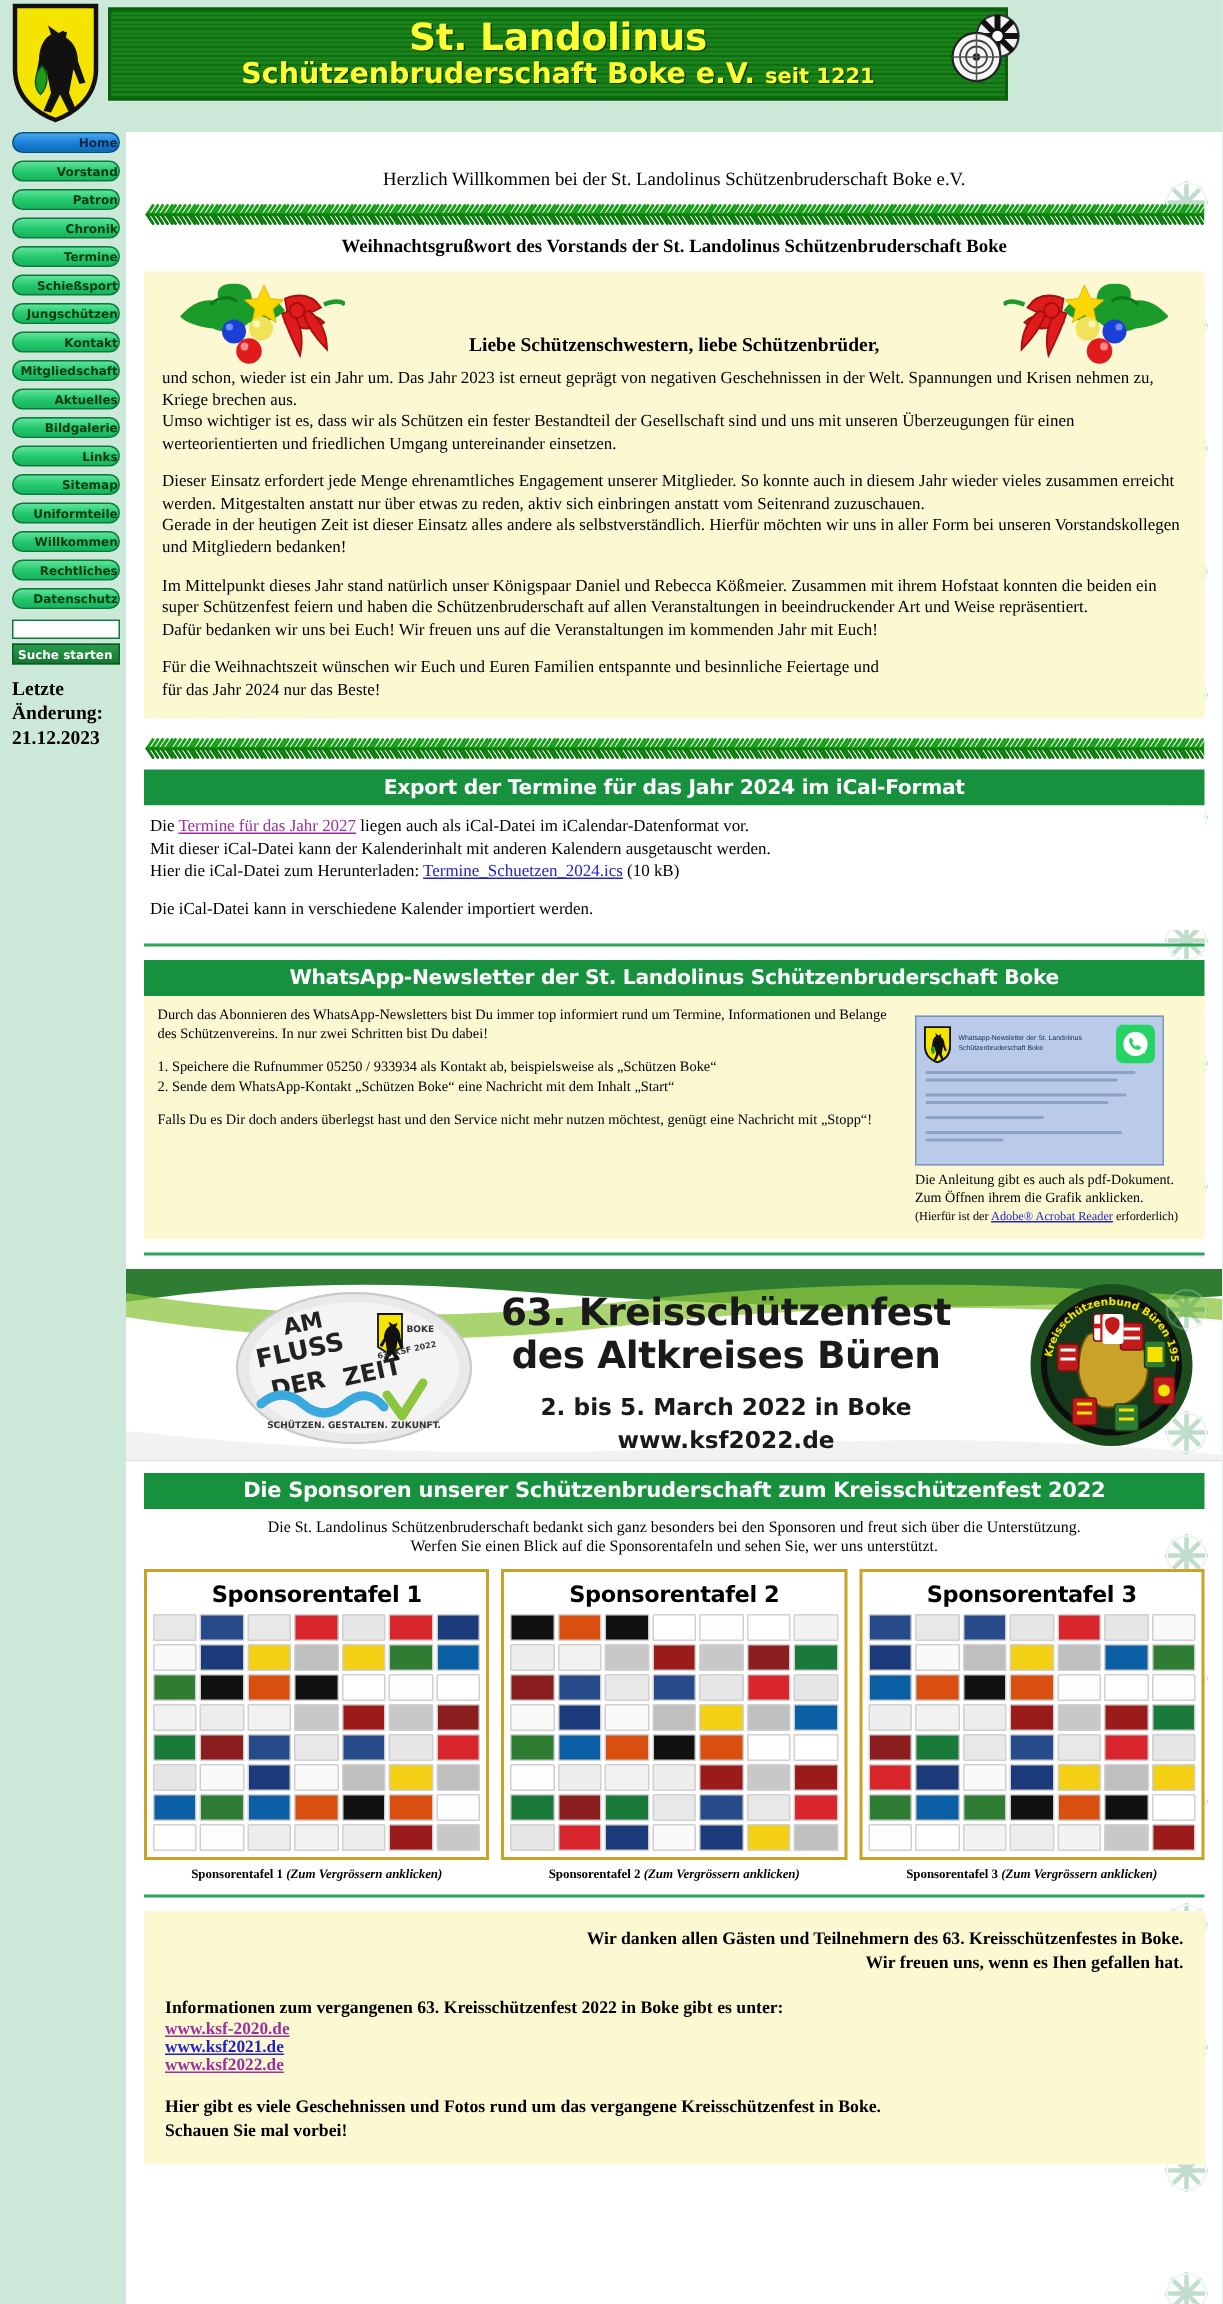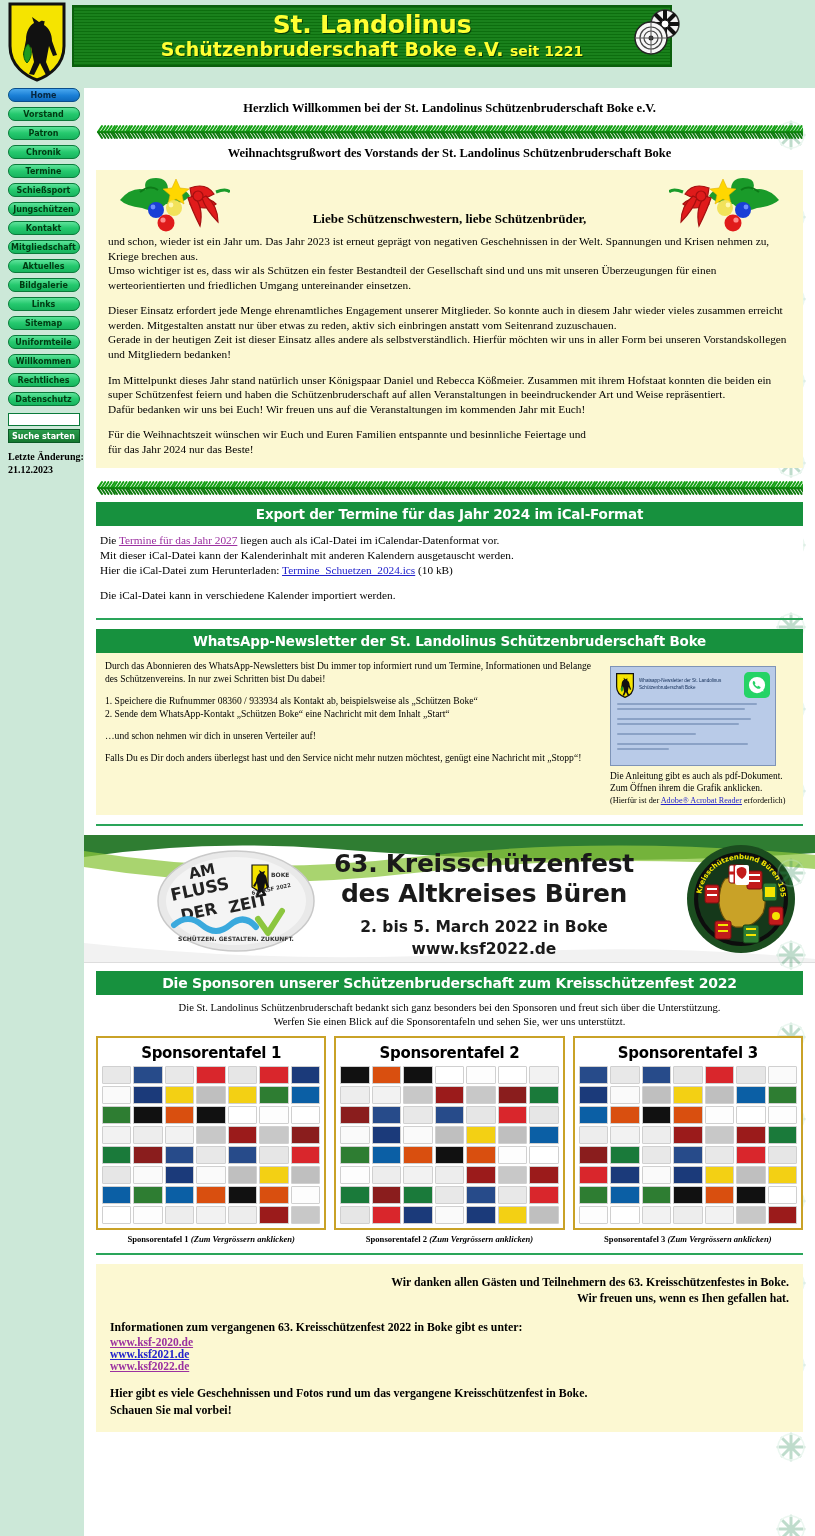--- a/index.html
+++ b/index.html
@@ -104,21 +104,21 @@
     opacity: 0.30;
   }
 
   
   .navbtn {
     display: block;
     width: 72px;
     margin: 0 auto 5px auto;
     height: 14px;
     line-height: 13px;
-    text-align: center;
+    text-align: right;
     font-family: "DejaVu Sans", sans-serif;
     font-weight: bold;
     font-size: 8px;
     color: #003a12;
     background: #2fd07a;
     background-image: linear-gradient(to bottom, #5fe39b 0%, #25c96e 50%, #17b45e 100%);
     border: 1px solid #0a7a3a;
     border-radius: 7px;
     text-decoration: none;
     cursor: pointer;
@@ -151,34 +151,34 @@
     font-weight: bold;
     font-size: 8px;
     color: #ffffff;
     background: #1a8a3e;
     background-image: linear-gradient(to bottom, #2a9c4c 0%, #14772f 100%);
     border: 1px solid #0a5a26;
     cursor: pointer;
   }
   .lastmod {
     font-family: "Liberation Serif", serif;
-    font-size: 10px;
+    font-size: 13px;
     font-weight: bold;
     color: #000;
     line-height: 1.25;
     padding-left: 5px;
   }
 
   
   .inner { position: relative; z-index: 2; padding: 0 12px 0 12px; }
   .welcome {
     text-align: center;
     font-size: 12.5px;
-    font-weight: bold;
-    padding-top: 13px;
+    font-weight: normal;
+    padding-top: 24px;
     color: #000;
   }
   .garland {
     height: 16px;
     margin: 8px 0 6px 0;
     overflow: hidden;
   }
   .subhead {
     text-align: center;
     font-size: 12.5px;
@@ -1750,23 +1750,22 @@
         </p>
         <p class="ptext">Die iCal-Datei kann in verschiedene Kalender importiert werden.</p>
       </div>
 
       <hr class="hr-green">
 
       <div class="sec-banner">WhatsApp-Newsletter der St. Landolinus Schützenbruderschaft Boke</div>
       <div class="wa-block">
         <div class="wa-text">
           <p>Durch das Abonnieren des WhatsApp-Newsletters bist Du immer top informiert rund um Termine, Informationen und Belange des Schützenvereins. In nur zwei Schritten bist Du dabei!</p>
-          <p style="white-space:pre-line">1. Speichere die Rufnummer 08360 / 933934 als Kontakt ab, beispielsweise als „Schützen Boke“
+          <p style="white-space:pre-line">1. Speichere die Rufnummer 05250 / 933934 als Kontakt ab, beispielsweise als „Schützen Boke“
 2. Sende dem WhatsApp-Kontakt „Schützen Boke“ eine Nachricht mit dem Inhalt „Start“</p>
-          <p>…und schon nehmen wir dich in unseren Verteiler auf!</p>
           <p style="white-space:pre-line">Falls Du es Dir doch anders überlegst hast und den Service nicht mehr nutzen möchtest, genügt eine Nachricht mit „Stopp“!</p>
         </div>
         <div class="wa-right">
           <div class="wa-card">
             <div class="wa-card-head">
               <svg width="18" height="25" viewBox="0 0 58 80">
                 <path d="M2 2 H56 V44 C56 64 40 74 29 78 C18 74 2 64 2 44 Z" fill="#f5e400" stroke="#111" stroke-width="4"></path>
                 <path d="M18 38 c0-9 4-15 8-17 l-2-6 7 5 6-3 -1 6 c5 3 8 9 8 16 l5 14 -4 1 -4-10 -3 16 5 12 -5 1 -6-12 -6 12 -5-1 5-12 -3-15 -4 9 -4-1 z" fill="#111"></path>
                 <path d="M20 42 c-5 5-6 14-1 19 5-5 6-14 1-19 z" fill="#1f9a1f"></path>
               </svg>

